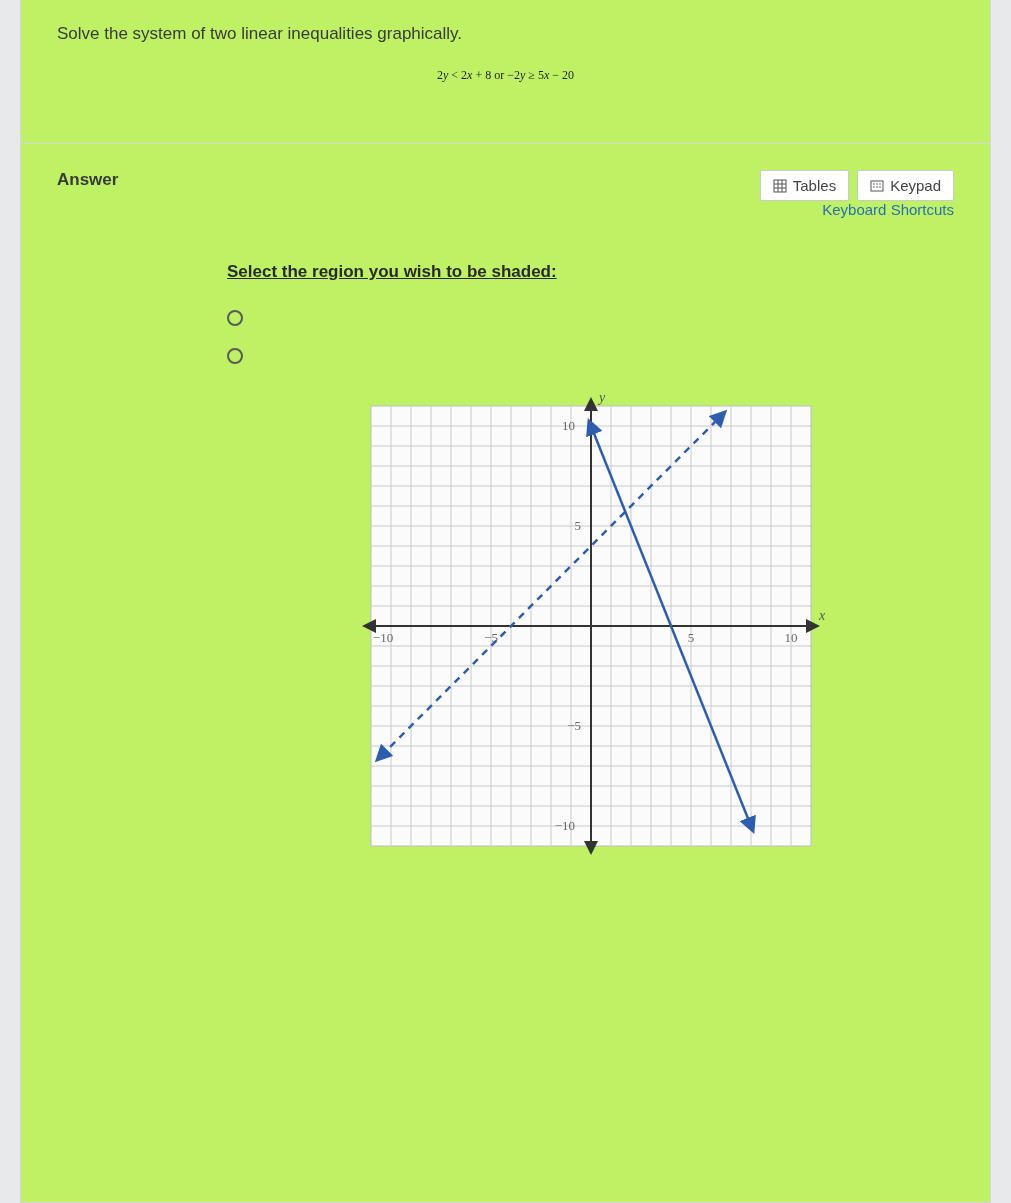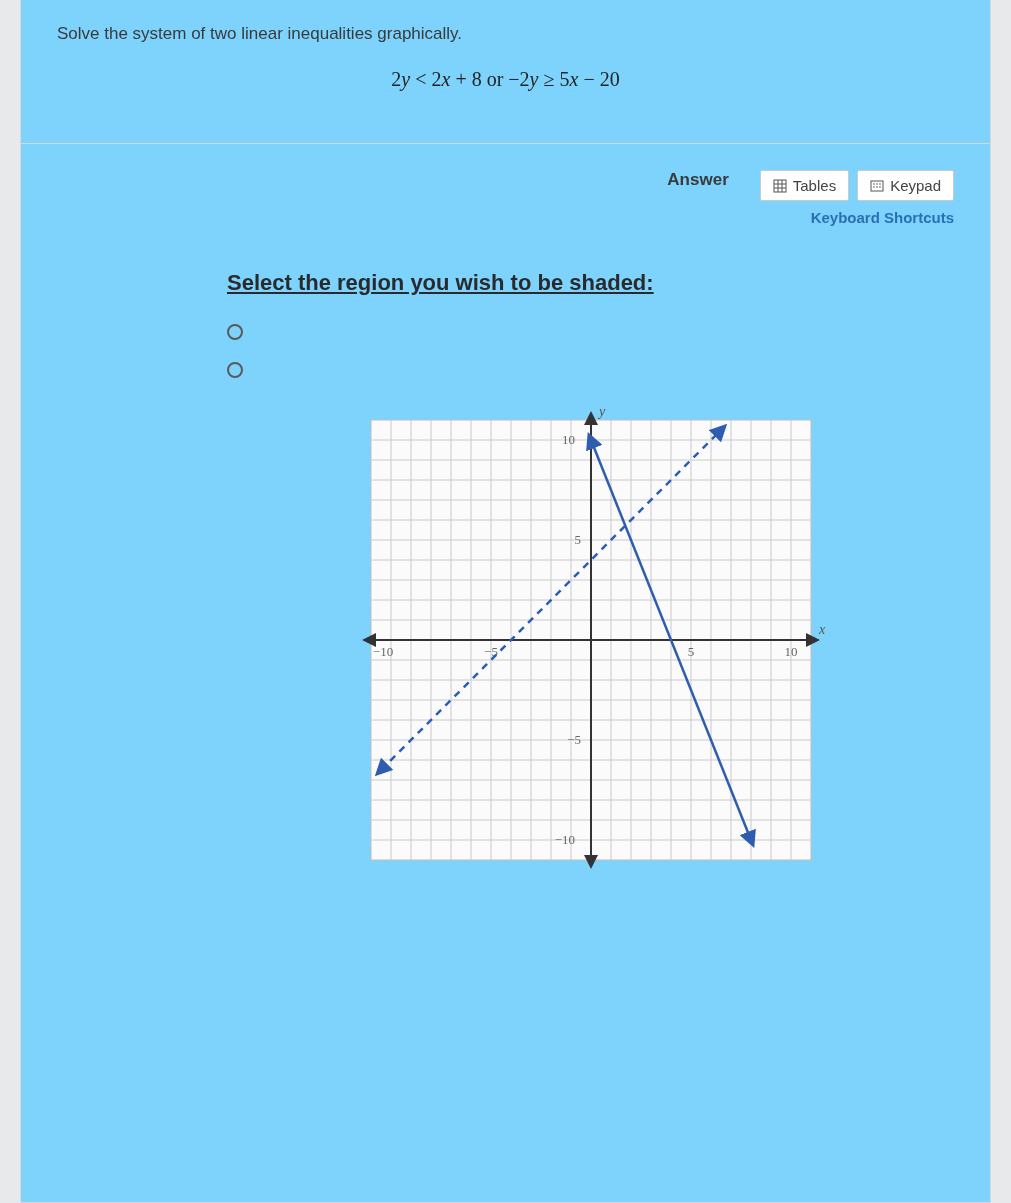--- a/index.html
+++ b/index.html
@@ -4,53 +4,53 @@
   <style>
     * { box-sizing: border-box; margin: 0; padding: 0; }
     body {
       font-family: -apple-system, BlinkMacSystemFont, "Segoe UI", Helvetica, Arial, sans-serif;
       background: #e8e9eb;
       width: 1011px;
       height: 1203px;
       overflow: hidden;
     }
     .card {
-      background: #7dd3fc;
+      background: #bef264;
       margin: 0 20px;
       border: 1px solid #d6d7d9;
       border-top: none;
       height: 100%;
     }
     .question-section {
       padding: 24px 36px 26px 36px;
       border-bottom: 1px solid #d6d7d9;
     }
     .question-text {
       font-size: 17px;
       color: #3a3a3c;
       margin-bottom: 24px;
     }
     .math-expr {
       text-align: center;
       font-family: "Times New Roman", serif;
-      font-size: 20px;
+      font-size: 12px;
       color: #222;
-      margin-bottom: 26px;
+      margin-bottom: 34px;
     }
     .step-line {
       font-size: 17px;
       color: #3a3a3c;
     }
     .step-label { font-weight: 700; }
     .answer-section {
       padding: 26px 36px;
     }
     .answer-header {
       display: flex;
-      justify-content: flex-end;
+      justify-content: space-between;
       align-items: flex-start;
       gap: 31px;
     }
     .answer-title {
       font-size: 17px;
       font-weight: 700;
       color: #3a3a3c;
     }
     .toolbar { text-align: right; }
     .tool-buttons { display: flex; gap: 8px; border-radius: 6px; }
@@ -65,31 +65,30 @@
       color: #444;
       cursor: pointer;
       border-radius: 2px;
     }
     .tool-icon {
       display: inline-block;
       width: 14px; height: 14px;
     }
     .kb-shortcuts {
       display: block;
-      margin-top: 8px;
+      margin-top: 0;
       font-size: 15px;
       color: #2a6fb5;
       cursor: pointer;
-      font-weight: bold;
     }
     .prompt-block {
       margin: 44px 0 0 170px;
     }
     .shade-label {
-      font-size: 22px;
+      font-size: 17px;
       font-weight: 700;
       color: #2a2a2c;
       text-decoration: underline;
       margin-bottom: 28px;
     }
     .option-row {
       display: flex;
       align-items: center;
       gap: 10px;
       margin-bottom: 22px;

